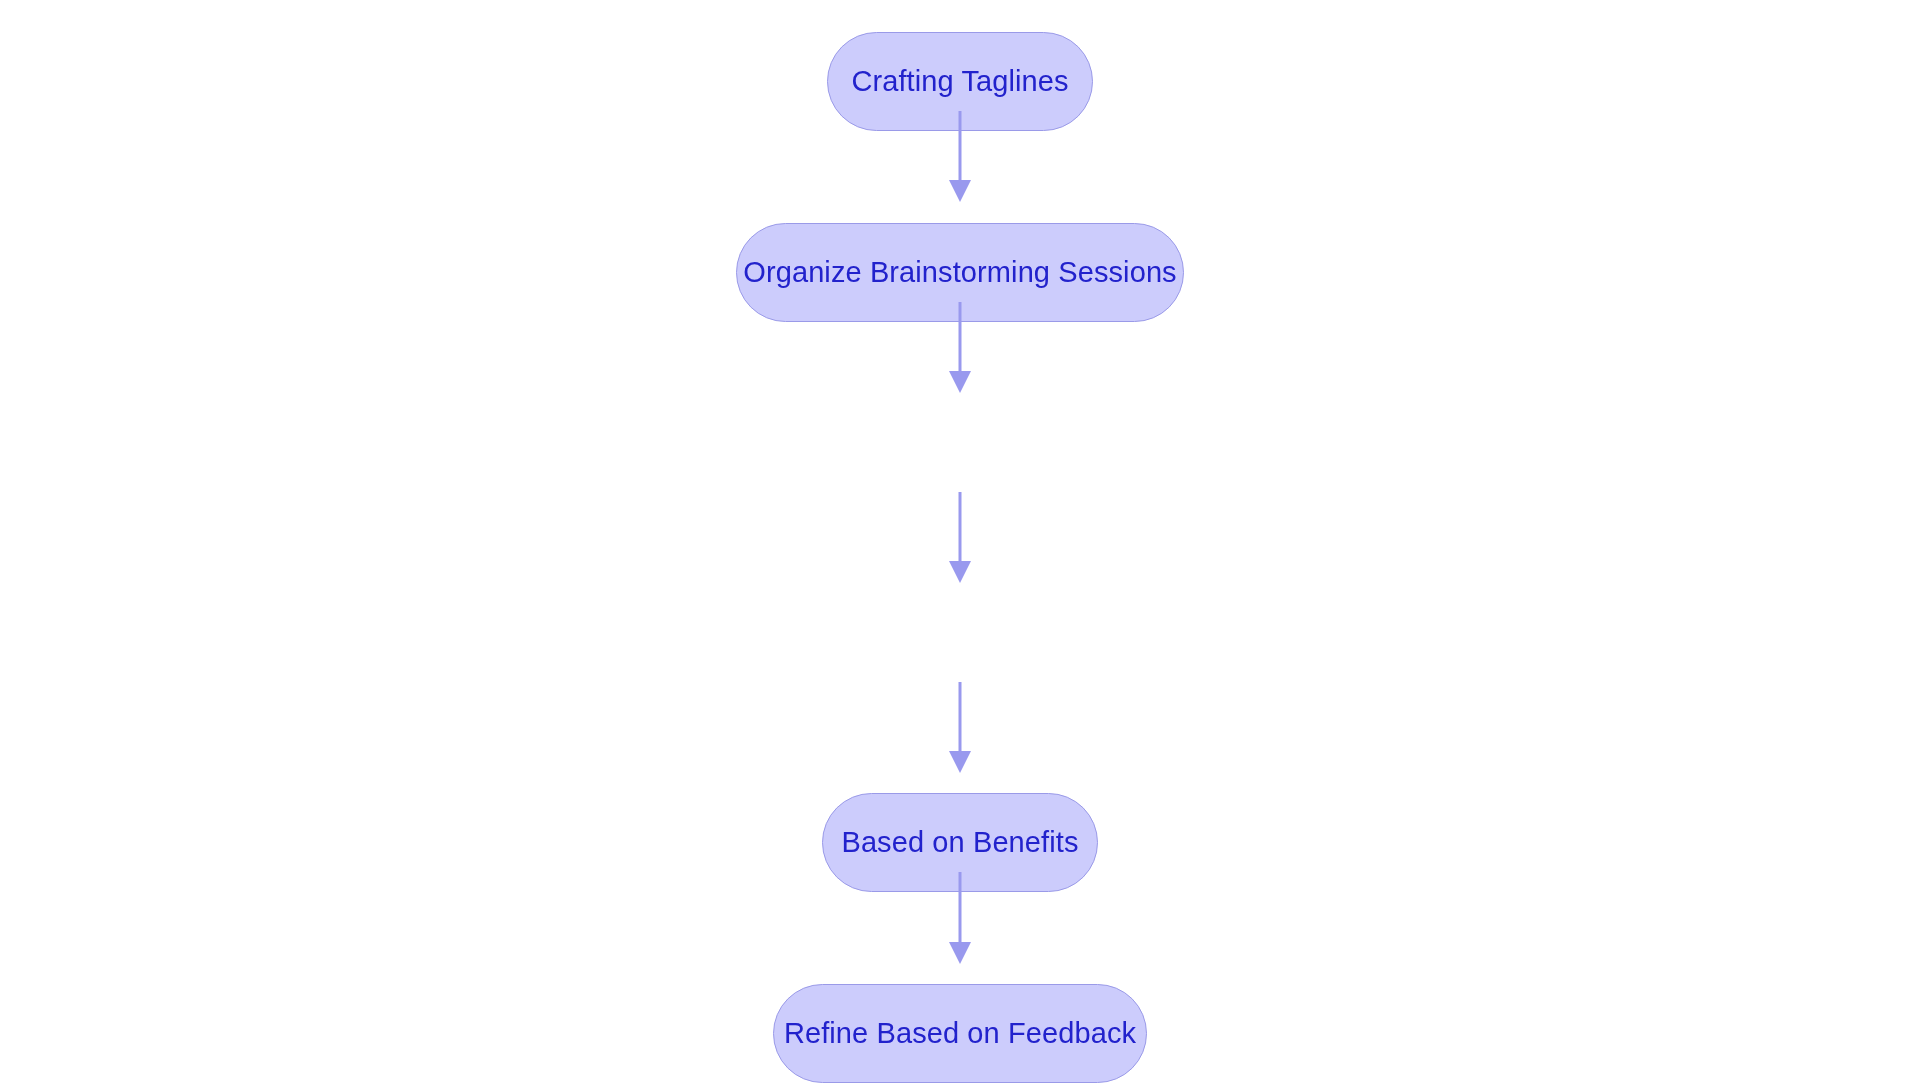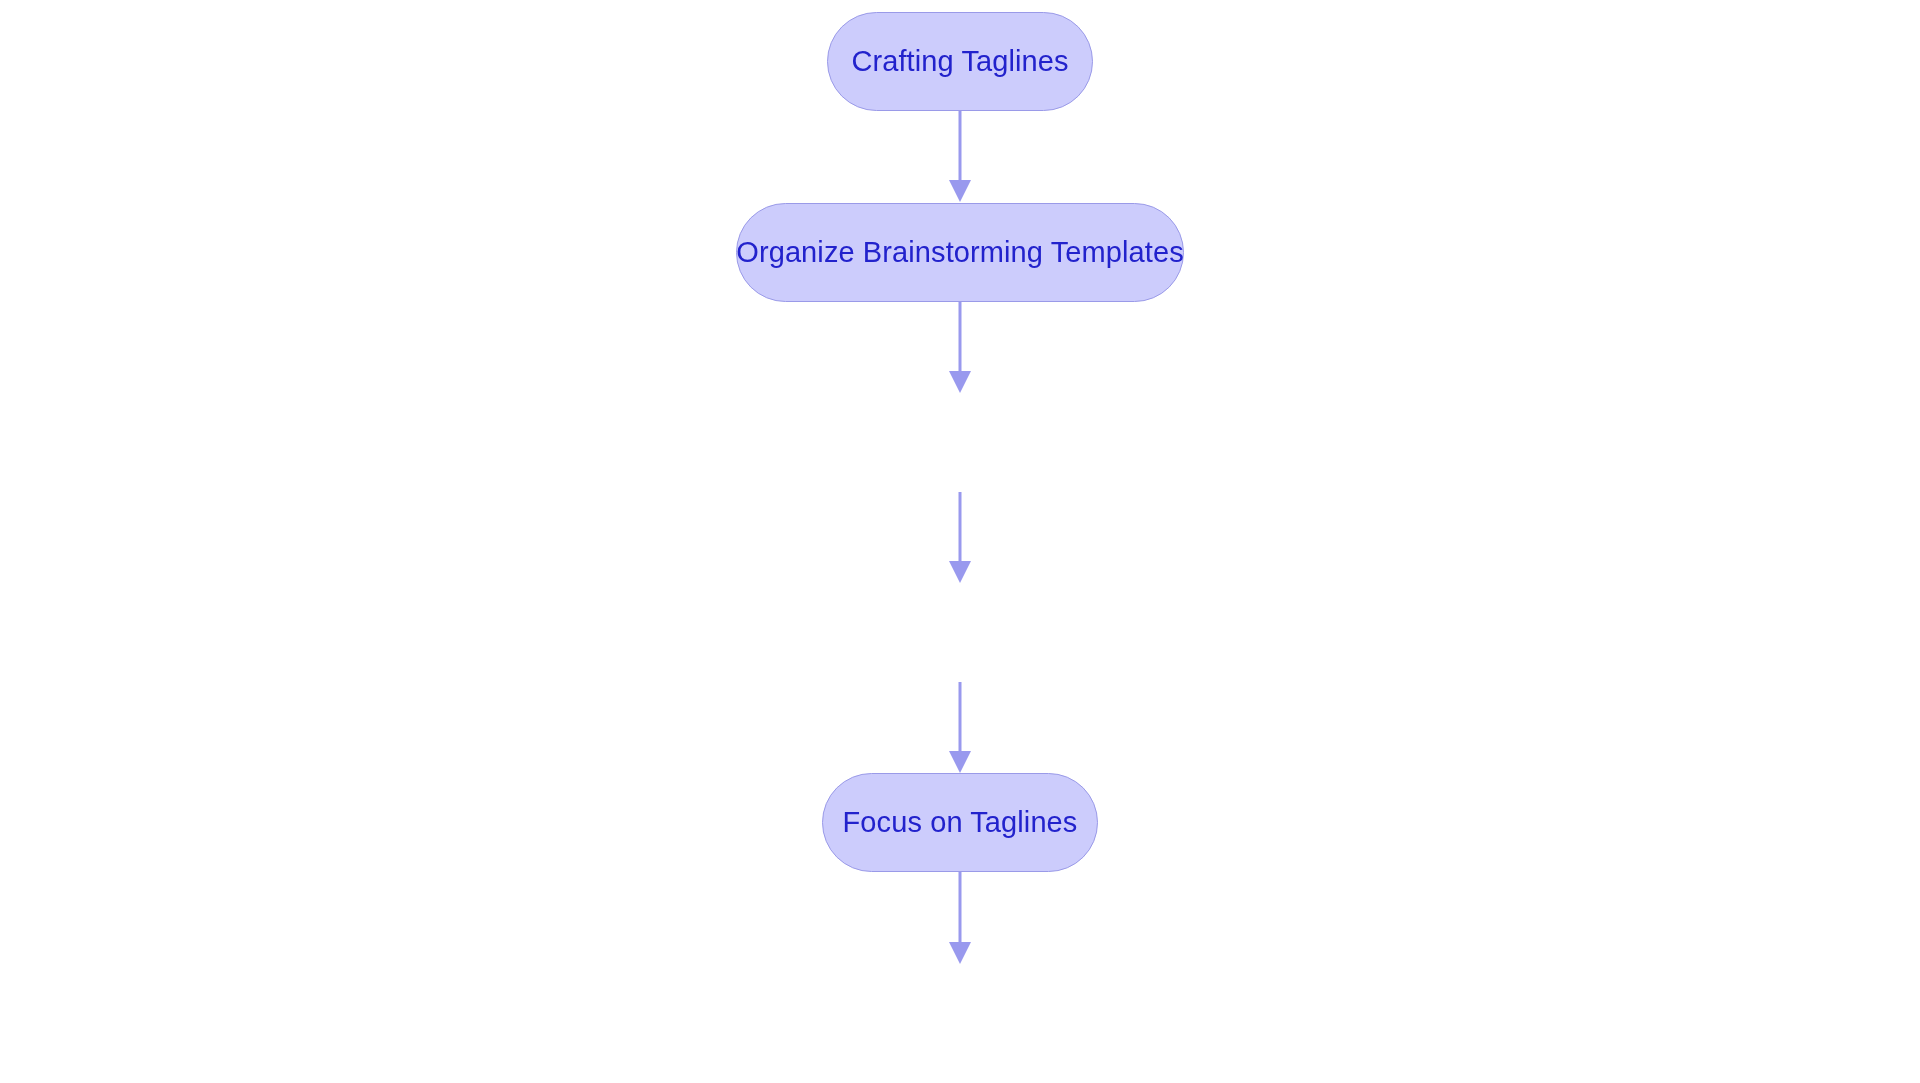--- a/index.html
+++ b/index.html
@@ -27,20 +27,21 @@
     box-sizing: border-box;
     display: flex;
     align-items: center;
     justify-content: center;
     background: #ccccfc;
     border: 1.6px solid #9a9ae8;
     border-radius: 999px;
     height: 99px;
     transform: translateX(-50%);
     left: 960px;
+    margin-top: 20px;
   }
 
   .flow-node-label {
     color: #2222cc;
     font-family: "Liberation Sans", sans-serif;
     font-size: 29px;
     font-weight: 400;
     letter-spacing: 0.1px;
     line-height: 1;
     white-space: nowrap;
@@ -103,43 +104,46 @@
   <div class="flow-node" id="node-0">
     <span class="flow-node-label">Crafting Taglines</span>
   </div>
 
   <div class="connector" id="connector-0">
     <div class="connector-line"></div>
     <div class="connector-head"></div>
   </div>
 
   <div class="flow-node" id="node-1">
-    <span class="flow-node-label">Organize Brainstorming Templates</span>
+    <span class="flow-node-label">Organize Brainstorming Sessions</span>
   </div>
 
   <div class="connector" id="connector-1">
     <div class="connector-line"></div>
     <div class="connector-head"></div>
   </div>
 
 
   <div class="connector" id="connector-2">
     <div class="connector-line"></div>
     <div class="connector-head"></div>
   </div>
 
 
   <div class="connector" id="connector-3">
     <div class="connector-line"></div>
     <div class="connector-head"></div>
   </div>
 
   <div class="flow-node" id="node-4">
-    <span class="flow-node-label">Focus on Taglines</span>
+    <span class="flow-node-label">Based on Benefits</span>
   </div>
 
   <div class="connector" id="connector-4">
     <div class="connector-line"></div>
     <div class="connector-head"></div>
   </div>
 
+  <div class="flow-node" id="node-5">
+    <span class="flow-node-label">Refine Based on Feedback</span>
+  </div>
 
 </div>
 
 </body></html>

